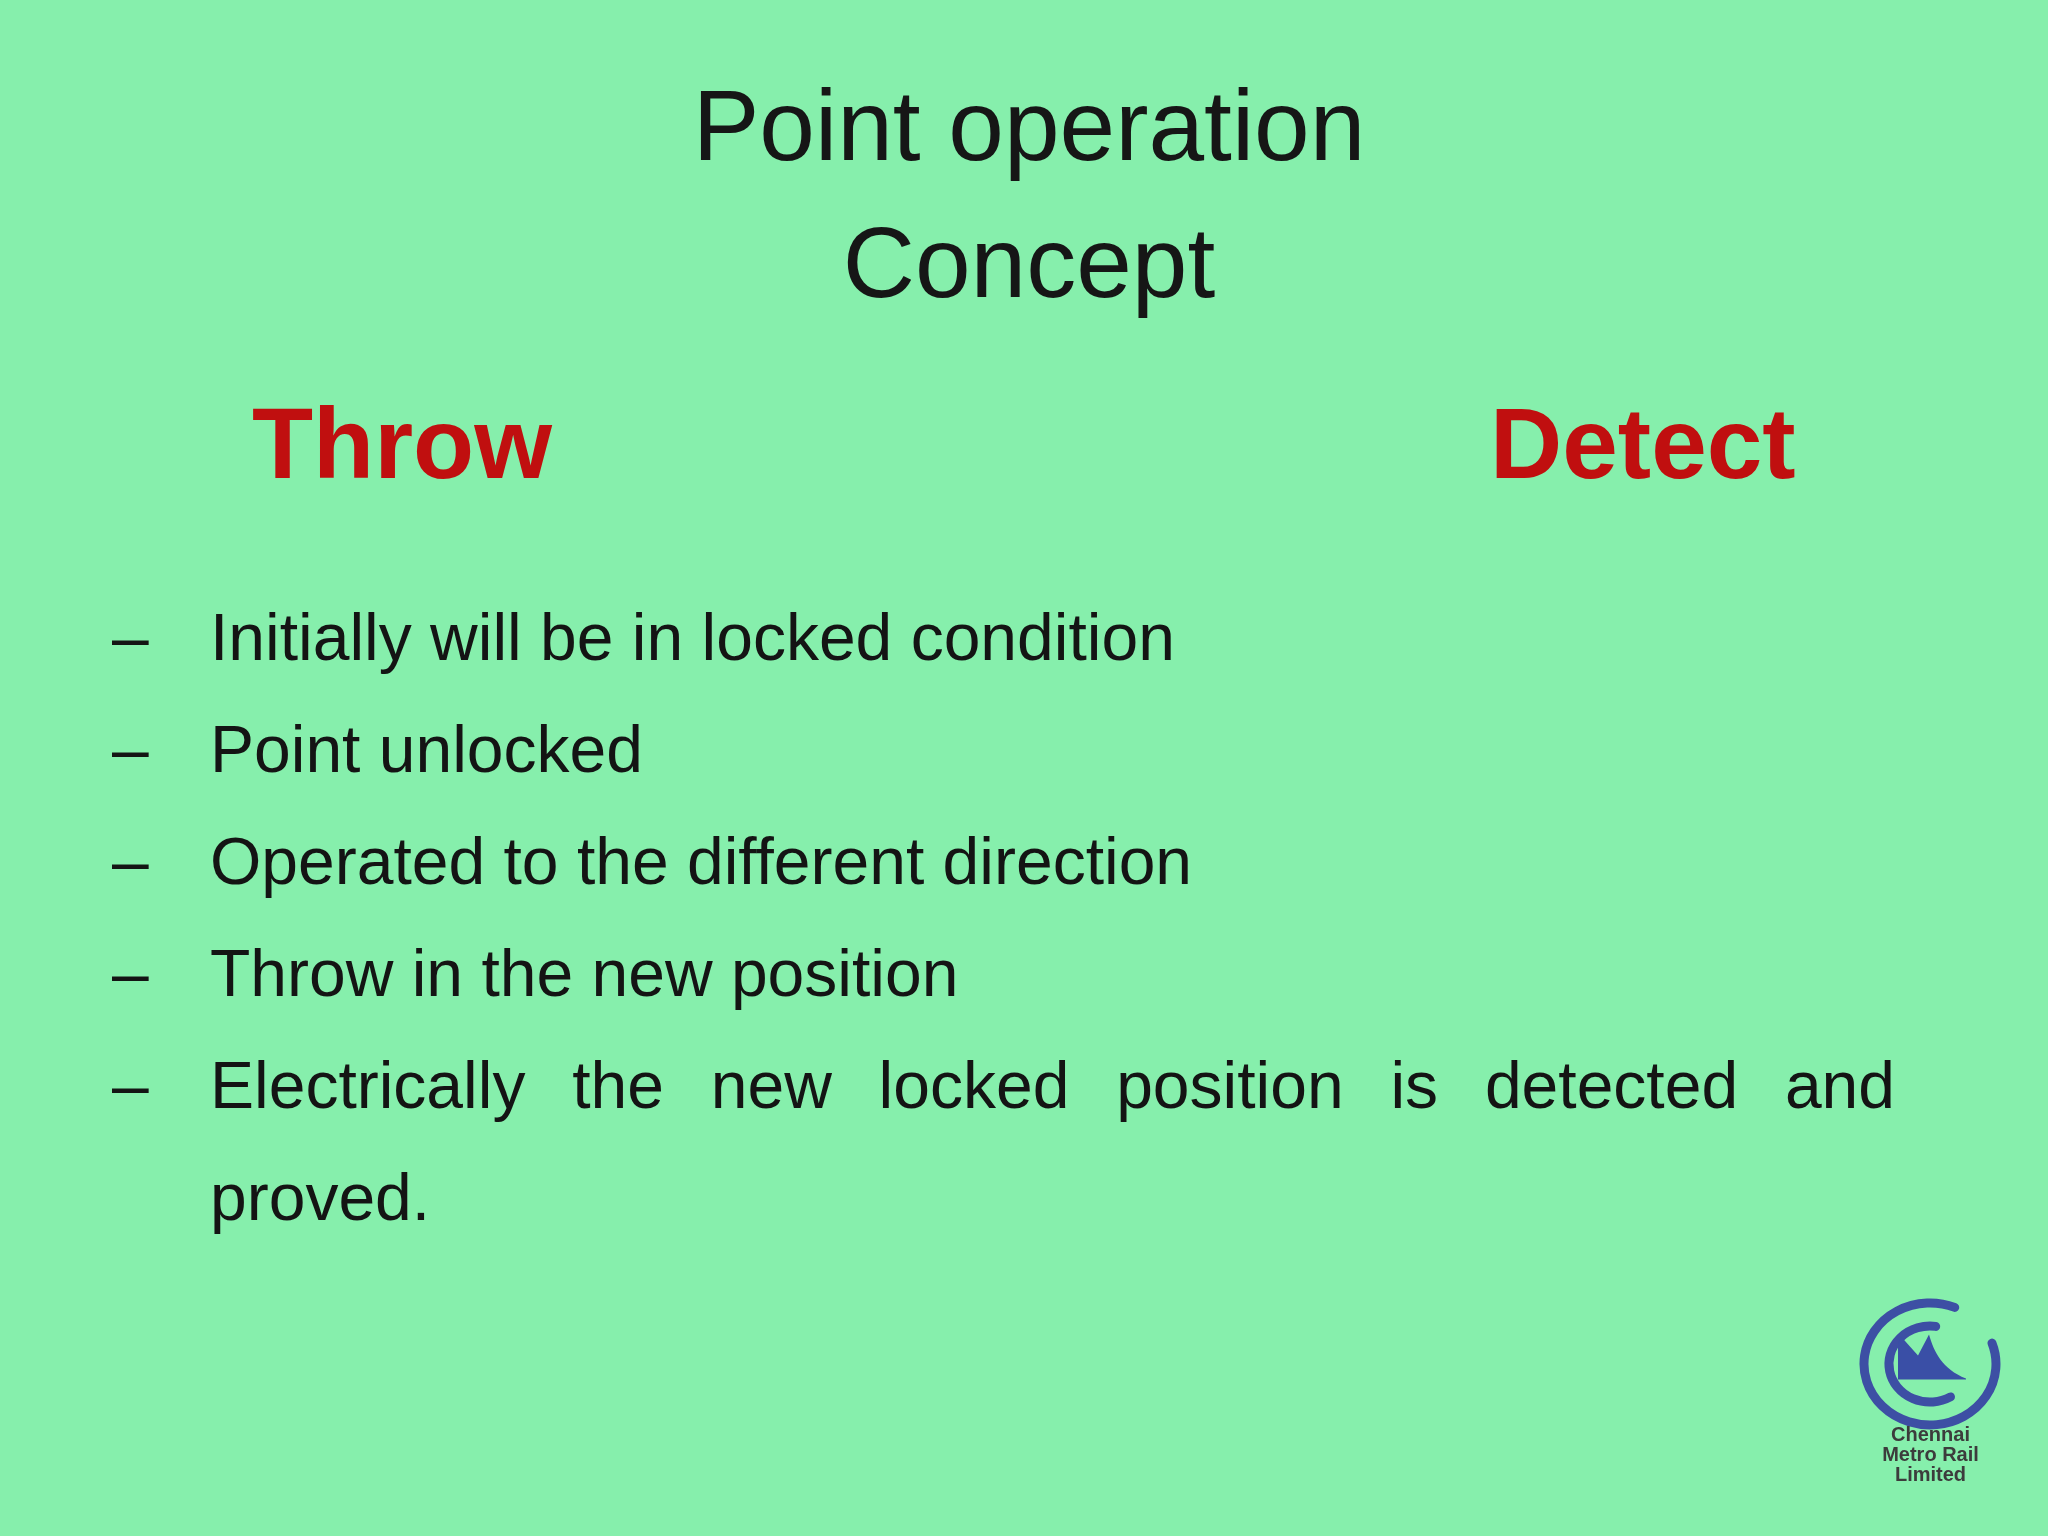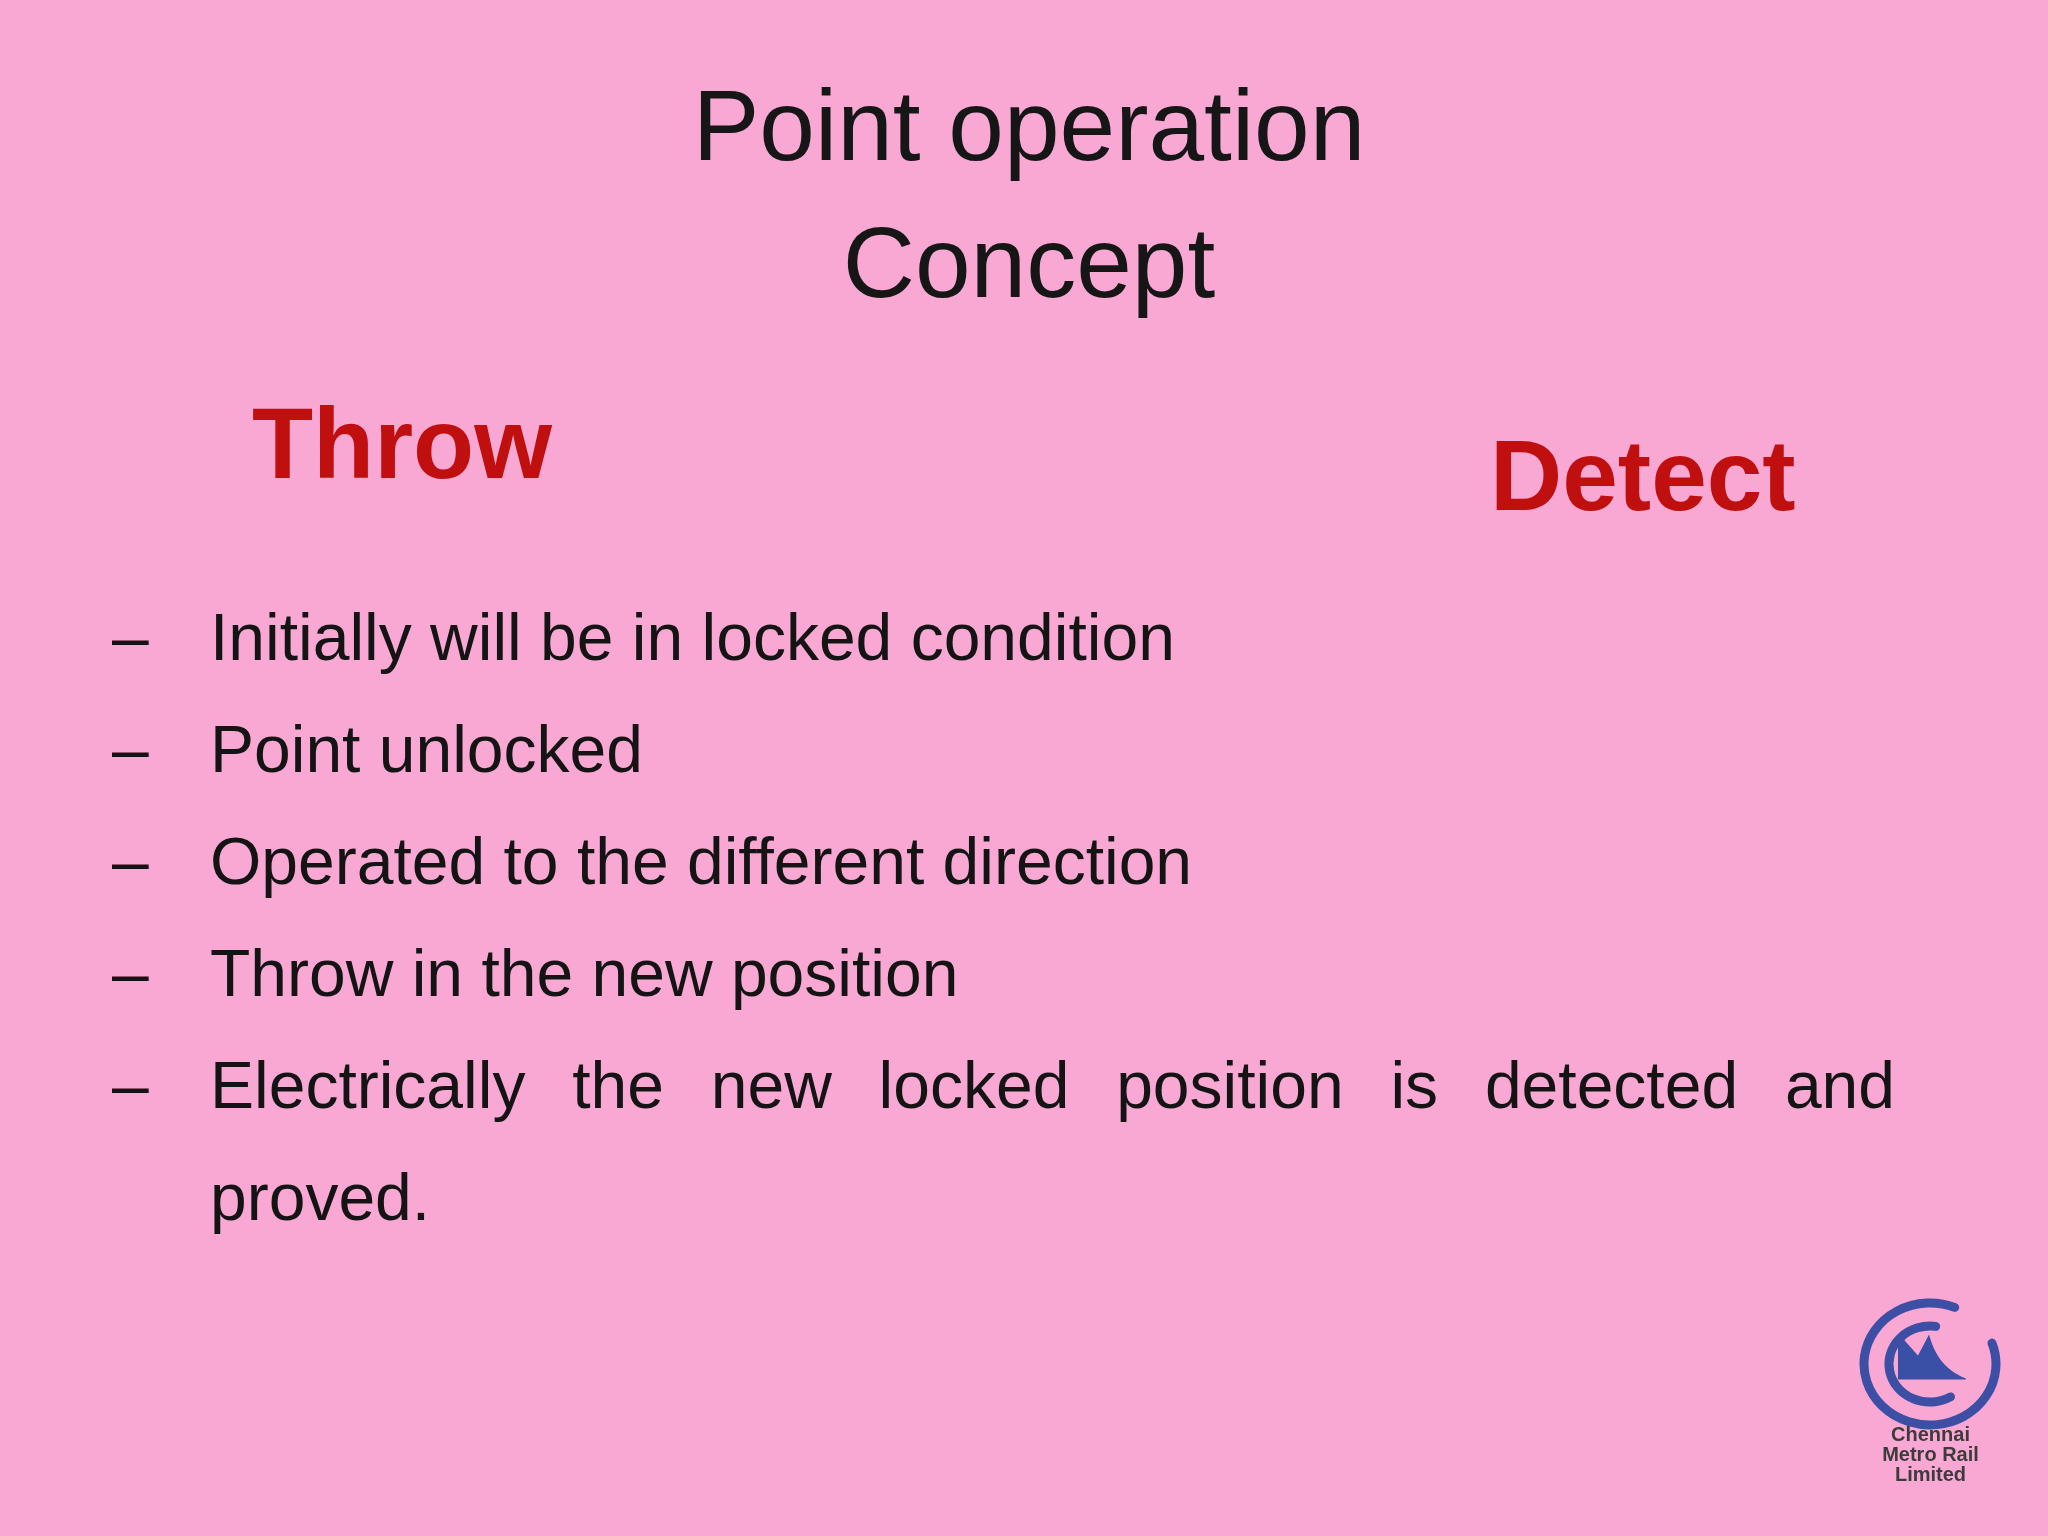--- a/index.html
+++ b/index.html
@@ -4,21 +4,21 @@
 <style>
   html, body {
     margin: 0;
     padding: 0;
     background: #e8e8e8;
   }
   .slide {
     position: relative;
     width: 2048px;
     height: 1536px;
-    background: #f9a8d4;
+    background: #86efac;
     overflow: hidden;
     font-family: "Liberation Sans", sans-serif;
     color: #161616;
   }
 
   
   .title {
     position: absolute;
     top: 57px;
     left: 5px;
@@ -36,21 +36,21 @@
   .keyword {
     position: absolute;
     font-size: 100px;
     font-weight: 700;
     line-height: 100px;
     color: #c00f0f;
     white-space: nowrap;
   }
   .kw-throw  { left: 252px; }
   .kw-lock   { left: 873px; }
-  .kw-detect { left: 1490px; margin-top: 32px; }
+  .kw-detect { left: 1490px; }
 
   
   .body-block {
     position: absolute;
     left: 112px;
     top: 581px;
     width: 1806px;
     font-size: 66px;
     line-height: 112px;
     color: #141414;

